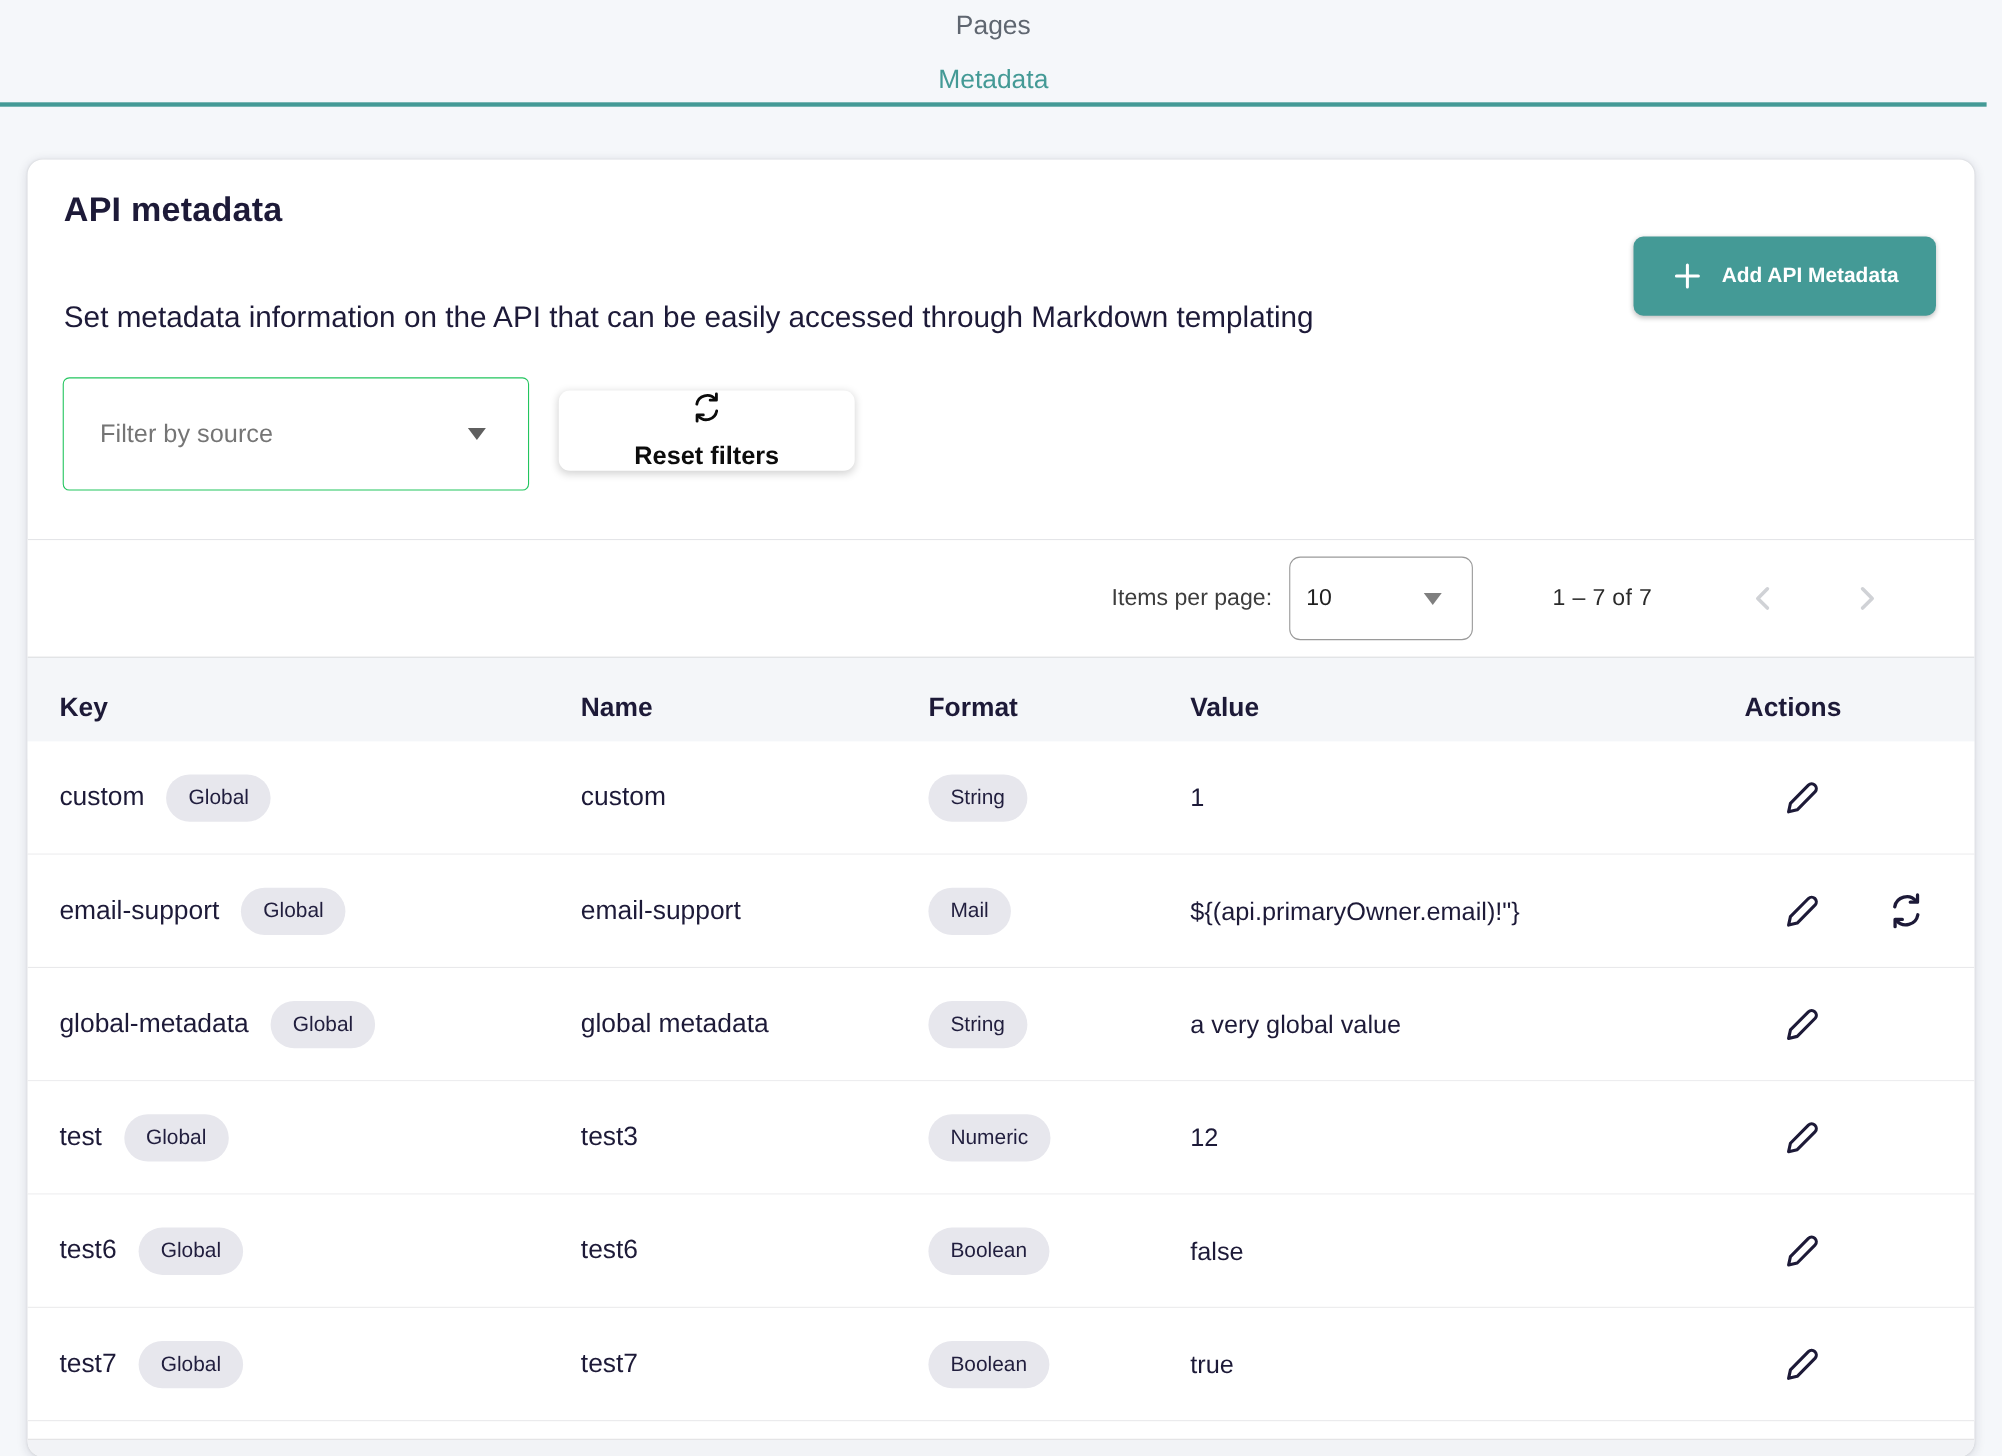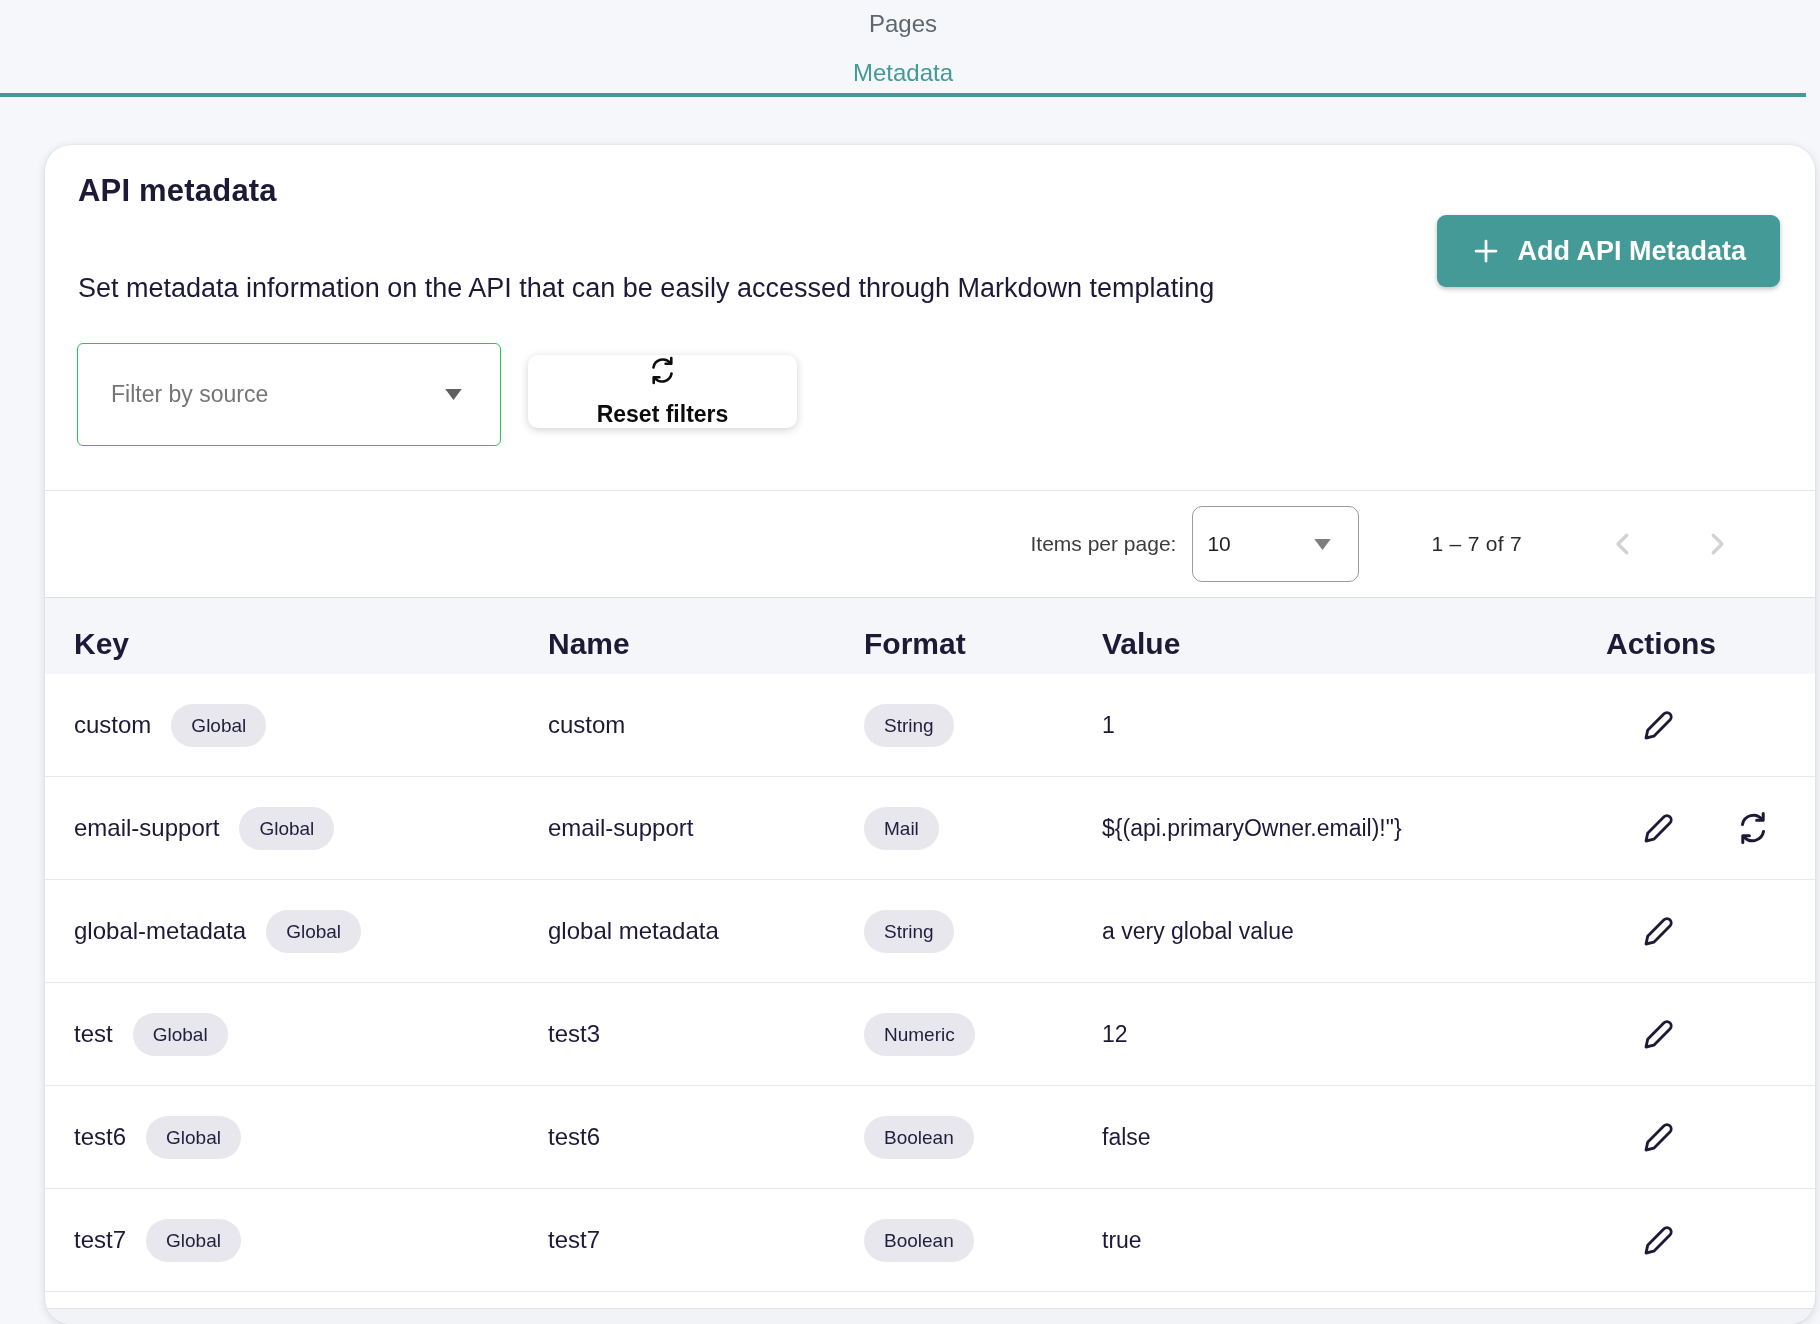--- a/index.html
+++ b/index.html
@@ -10,31 +10,31 @@
   
   .tabbar { position:absolute; top:0; left:0; width:1806px; height:97px; display:flex;flex-direction:column; }
   .tab { flex:1; display:flex; align-items:center; justify-content:center;
          font-size:24px; font-weight:500; color:#5f6670; position:relative; cursor:pointer; }
   .tab.active { color:var(--accent); }
   .tab.active::after { content:""; position:absolute; left:0; right:0; bottom:0;
                        height:4px; background:var(--accent); }
 
   
   .card { position:absolute; left:25px; top:145px; width:1770px; height:1179px;
-          background:#ffffff; border-radius:26px;
+          background:#ffffff; border-radius:14px;
           box-shadow:0 2px 10px rgba(25,25,55,0.14), 0 0 2px rgba(0,0,0,0.08);
-          overflow:hidden;margin-left:20px; }
+          overflow:hidden; }
 
   .panel-title { position:absolute; left:33px; top:28px; font-size:31px; font-weight:700;
                  letter-spacing:0.2px; color:#1d1a38; }
   .panel-desc  { position:absolute; left:33px; top:128px; font-size:27px; color:#1d1a38; }
 
   .add-btn { position:absolute; top:70px; right:35px; height:72px; padding:0 34px;
              display:flex; align-items:center; gap:16px; border:none; cursor:pointer;
-             background:var(--accent); color:#ffffff; font-size:27px; font-weight:600;
+             background:var(--accent); color:#ffffff; font-size:19px; font-weight:600;
              font-family:inherit; border-radius:9px; box-shadow:0 2px 5px rgba(0,0,0,0.25); }
 
   
   .filter-select { position:absolute; left:32px; top:198px; width:424px; height:103px;
                    border:1px solid #22c55e; border-radius:6px; background:#fff;
                    display:flex; align-items:center; justify-content:space-between;
                    padding:0 38px 0 33px; cursor:pointer; }
   .filter-select .label { font-size:23px; color:#757575; }
 
   .reset-btn { position:absolute; left:483px; top:210px; width:269px; height:73px;
@@ -55,21 +55,21 @@
   .range-label { margin-left:72px; font-size:21px; color:#2a2a2a; letter-spacing:0.3px; }
   .pg-btn { border:none; background:none; color:#d0d2d6; margin-left:64px;
             width:30px; height:30px; padding:0; cursor:default; }
   .pg-btn.first { margin-left:86px; }
 
   
   .thead { position:absolute; left:0; right:0; top:452px; height:93px;
            background:#f4f6f9; border-top:1px solid #dedfe2;
            display:grid; grid-template-columns:474px 316px 238px 504px 1fr;
            padding-left:29px; align-items:center;
-           font-size:30px; font-weight:700; color:#1d1a38; }
+           font-size:24px; font-weight:700; color:#1d1a38; }
   .thead .actions-h { padding-left:0px; }
 
   .tbody { position:absolute; left:0; right:0; top:529px; }
   .row { height:103px; display:grid; grid-template-columns:474px 316px 238px 504px 1fr;
          padding-left:29px; align-items:center; background:#fff;
          border-bottom:1px solid #e9e9eb; font-size:23px; color:#1d1a38; }
   .key-cell { display:flex; align-items:center; gap:20px; font-size:24px; }
   .name-cell { font-size:24px; }
   .pill { display:inline-block; background:#e7e7ed; color:#211e3e; font-size:19px;
           line-height:1; padding:12px 20px; border-radius:22px; }

